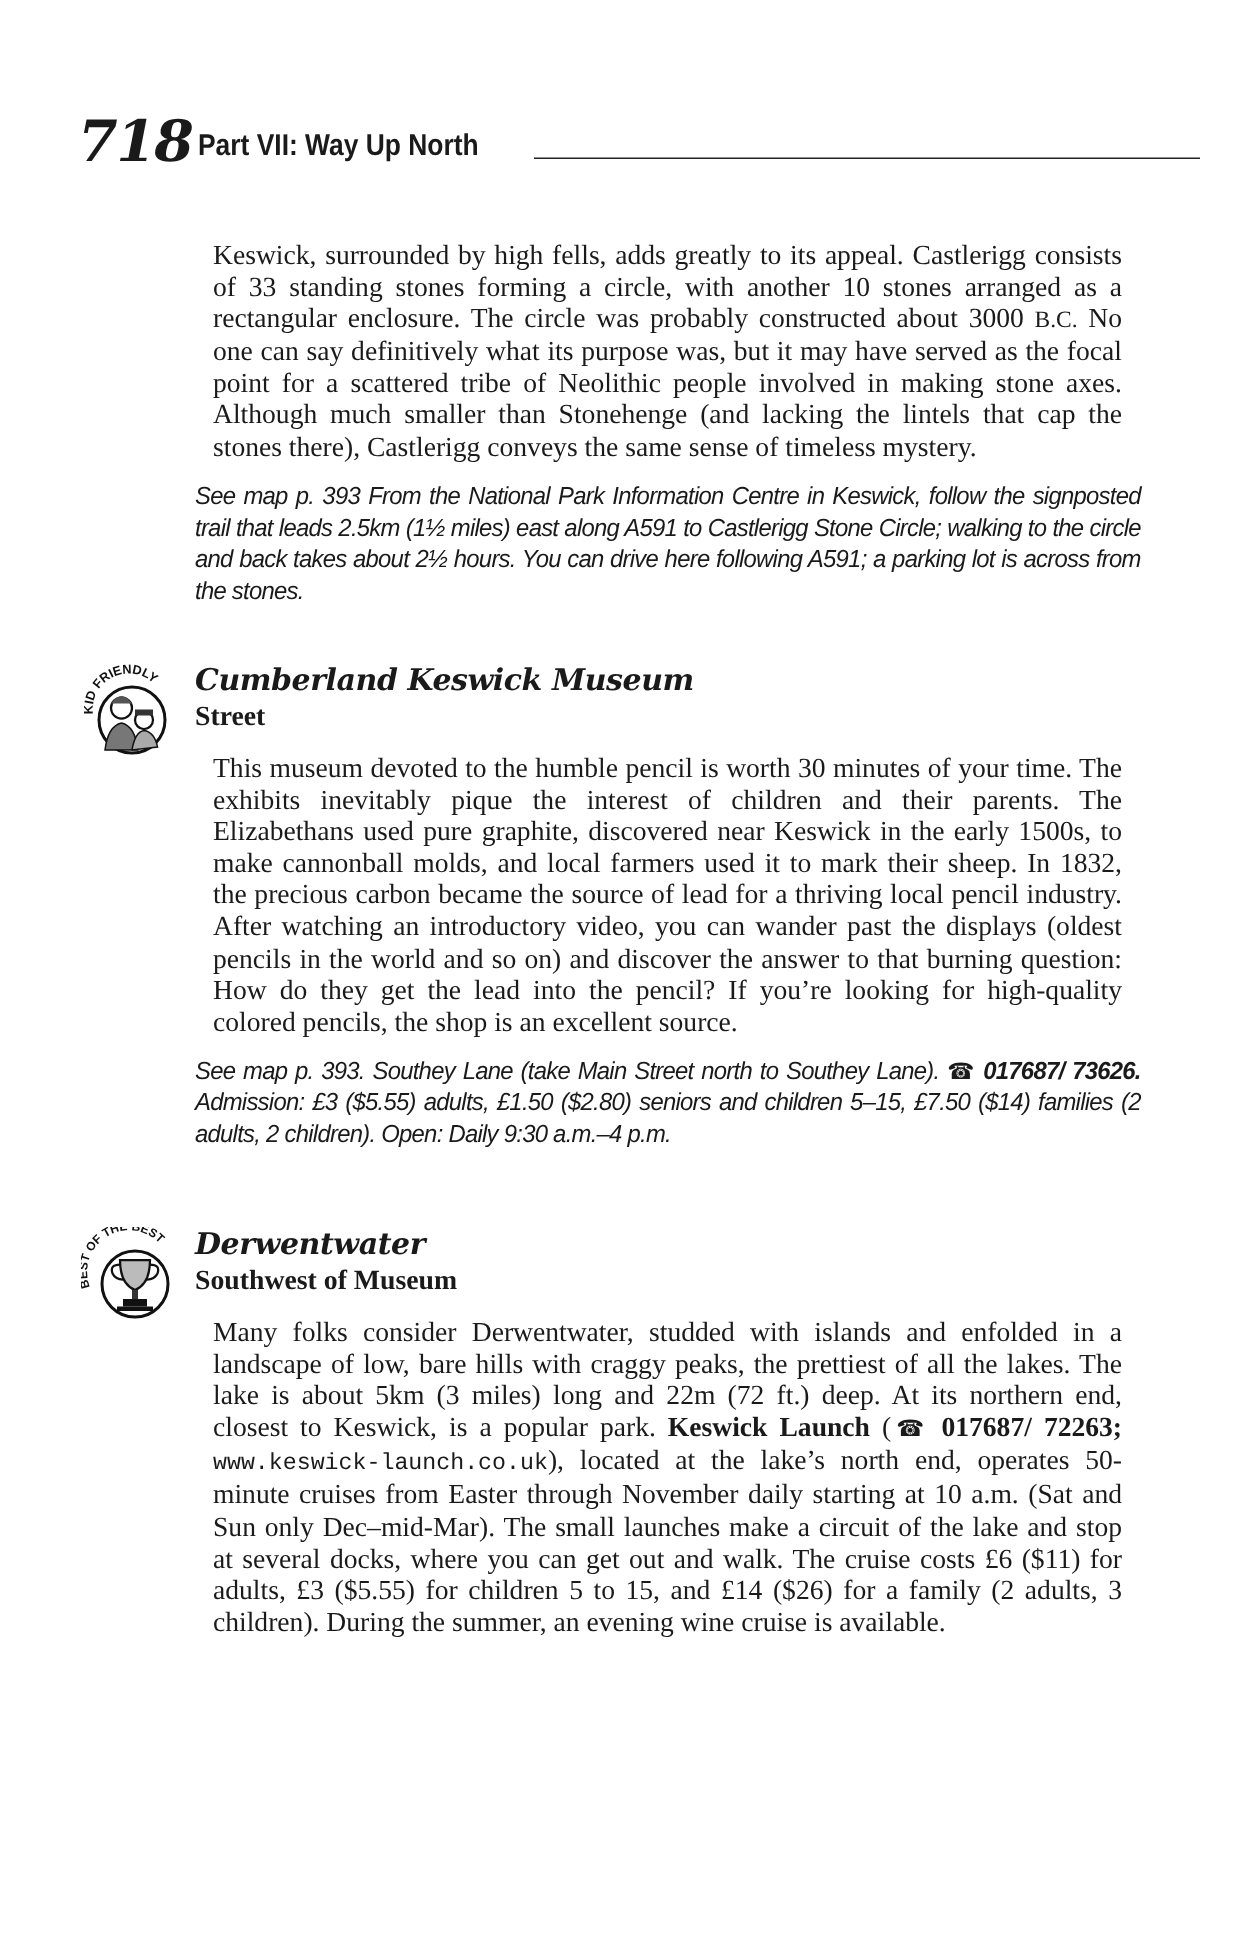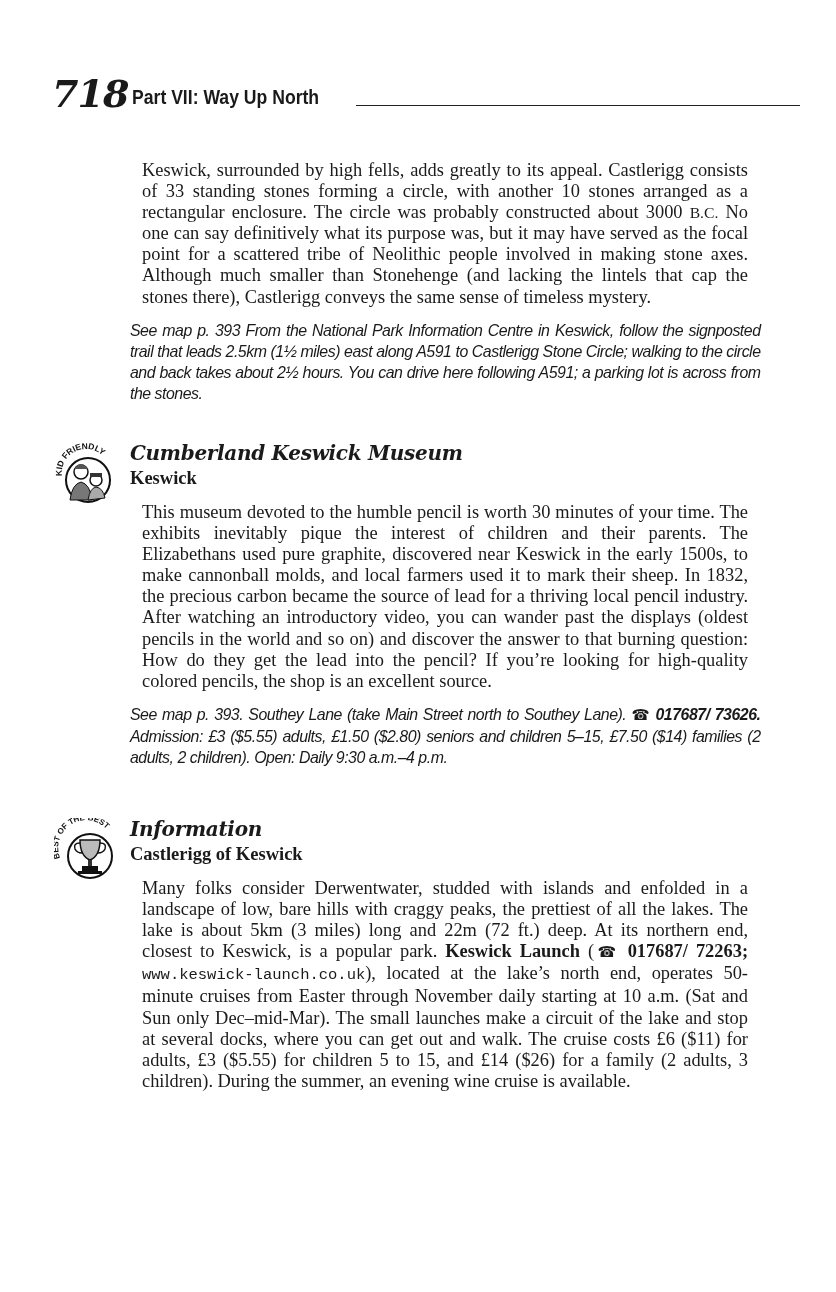--- a/index.html
+++ b/index.html
@@ -50,21 +50,21 @@
     <path d="M20,27 q7,-10 14,0" fill="#555"></path>
     <path d="M16,58 q2,-16 11,-18 q9,2 11,18z" fill="#777" stroke="#111" stroke-width="1"></path>
     <circle cx="42" cy="38" r="6" fill="#fff" stroke="#111" stroke-width="1.5"></circle>
     <rect x="36" y="31" width="12" height="4" fill="#333"></rect>
     <path d="M34,58 q2,-12 8,-13 q7,1 9,11z" fill="#aaa" stroke="#111" stroke-width="1"></path>
   </svg>
 </div>
 
 <div class="col" style="top:440px;">
   <h2 class="title">Cumberland Keswick Museum</h2>
-  <h3 class="subtitle">Keswick</h3>
+  <h3 class="subtitle">Street</h3>
   <p class="body-text" style="margin-top:12px;">This museum devoted to the humble pencil is worth 30 minutes of your time. The exhibits inevitably pique the interest of children and their par­ents. The Elizabethans used pure graphite, discovered near Keswick in the early 1500s, to make cannonball molds, and local farmers used it to mark their sheep. In 1832, the precious carbon became the source of lead for a thriving local pencil industry. After watching an introductory video, you can wander past the displays (oldest pencils in the world and so on) and discover the answer to that burning question: How do they get the lead into the pencil? If you’re looking for high-quality colored pencils, the shop is an excellent source.</p>
   <p class="info-text" style="margin-top:5px;"><span>See map p. 393. Southey Lane (take Main Street north to Southey Lane). </span><span class="phone">☎</span><b> 017687/ 73626.</b><span> Admission: £3 ($5.55) adults, £1.50 ($2.80) seniors and children 5–15, £7.50 ($14) families (2 adults, 2 children). Open: Daily 9:30 a.m.–4 p.m.</span></p>
 </div>
 
 <div class="icon" style="left:54px; top:818px;">
   <svg width="66" height="66" viewBox="0 0 66 66">
     <defs>
         <path id="arcB" d="M6,40 A26,26 0 0,1 58,20"></path>
       </defs>
     <text font-family="Liberation Sans, sans-serif" font-weight="bold" font-size="8" fill="#111"><textPath href="#arcB">BEST OF THE BEST</textPath></text>
@@ -72,16 +72,16 @@
     <path d="M26,22 h20 q0,16 -10,20 q-10,-4 -10,-20z" fill="#bbb" stroke="#111" stroke-width="1.5"></path>
     <path d="M26,25 q-7,0 -5,6 q2,4 7,4" fill="none" stroke="#111" stroke-width="1.5"></path>
     <path d="M46,25 q7,0 5,6 q-2,4 -7,4" fill="none" stroke="#111" stroke-width="1.5"></path>
     <rect x="34" y="42" width="4" height="6" fill="#333"></rect>
     <rect x="28" y="48" width="16" height="5" fill="#111"></rect>
     <rect x="24" y="53" width="24" height="3" fill="#111"></rect>
   </svg>
 </div>
 
 <div class="col" style="top:816px;">
-  <h2 class="title">Information</h2>
-  <h3 class="subtitle">Castlerigg of Keswick</h3>
+  <h2 class="title">Derwentwater</h2>
+  <h3 class="subtitle">Southwest of Museum</h3>
   <p class="body-text" style="margin-top:12px;"><span>Many folks consider Derwentwater, studded with islands and enfolded in a landscape of low, bare hills with craggy peaks, the prettiest of all the lakes. The lake is about 5km (3 miles) long and 22m (72 ft.) deep. At its northern end, closest to Keswick, is a popular park. </span><b>Keswick Launch</b><span> (</span><span class="phone">☎</span><b> 017687/ 72263;</b> <span class="mono">www.keswick-launch.co.uk</span><span>), located at the lake’s north end, operates 50-minute cruises from Easter through November daily starting at 10 a.m. (Sat and Sun only Dec–mid-Mar). The small launches make a cir­cuit of the lake and stop at several docks, where you can get out and walk. The cruise costs £6 ($11) for adults, £3 ($5.55) for children 5 to 15, and £14 ($26) for a family (2 adults, 3 children). During the summer, an evening wine cruise is available.</span></p>
 </div>
 
 </body></html>

